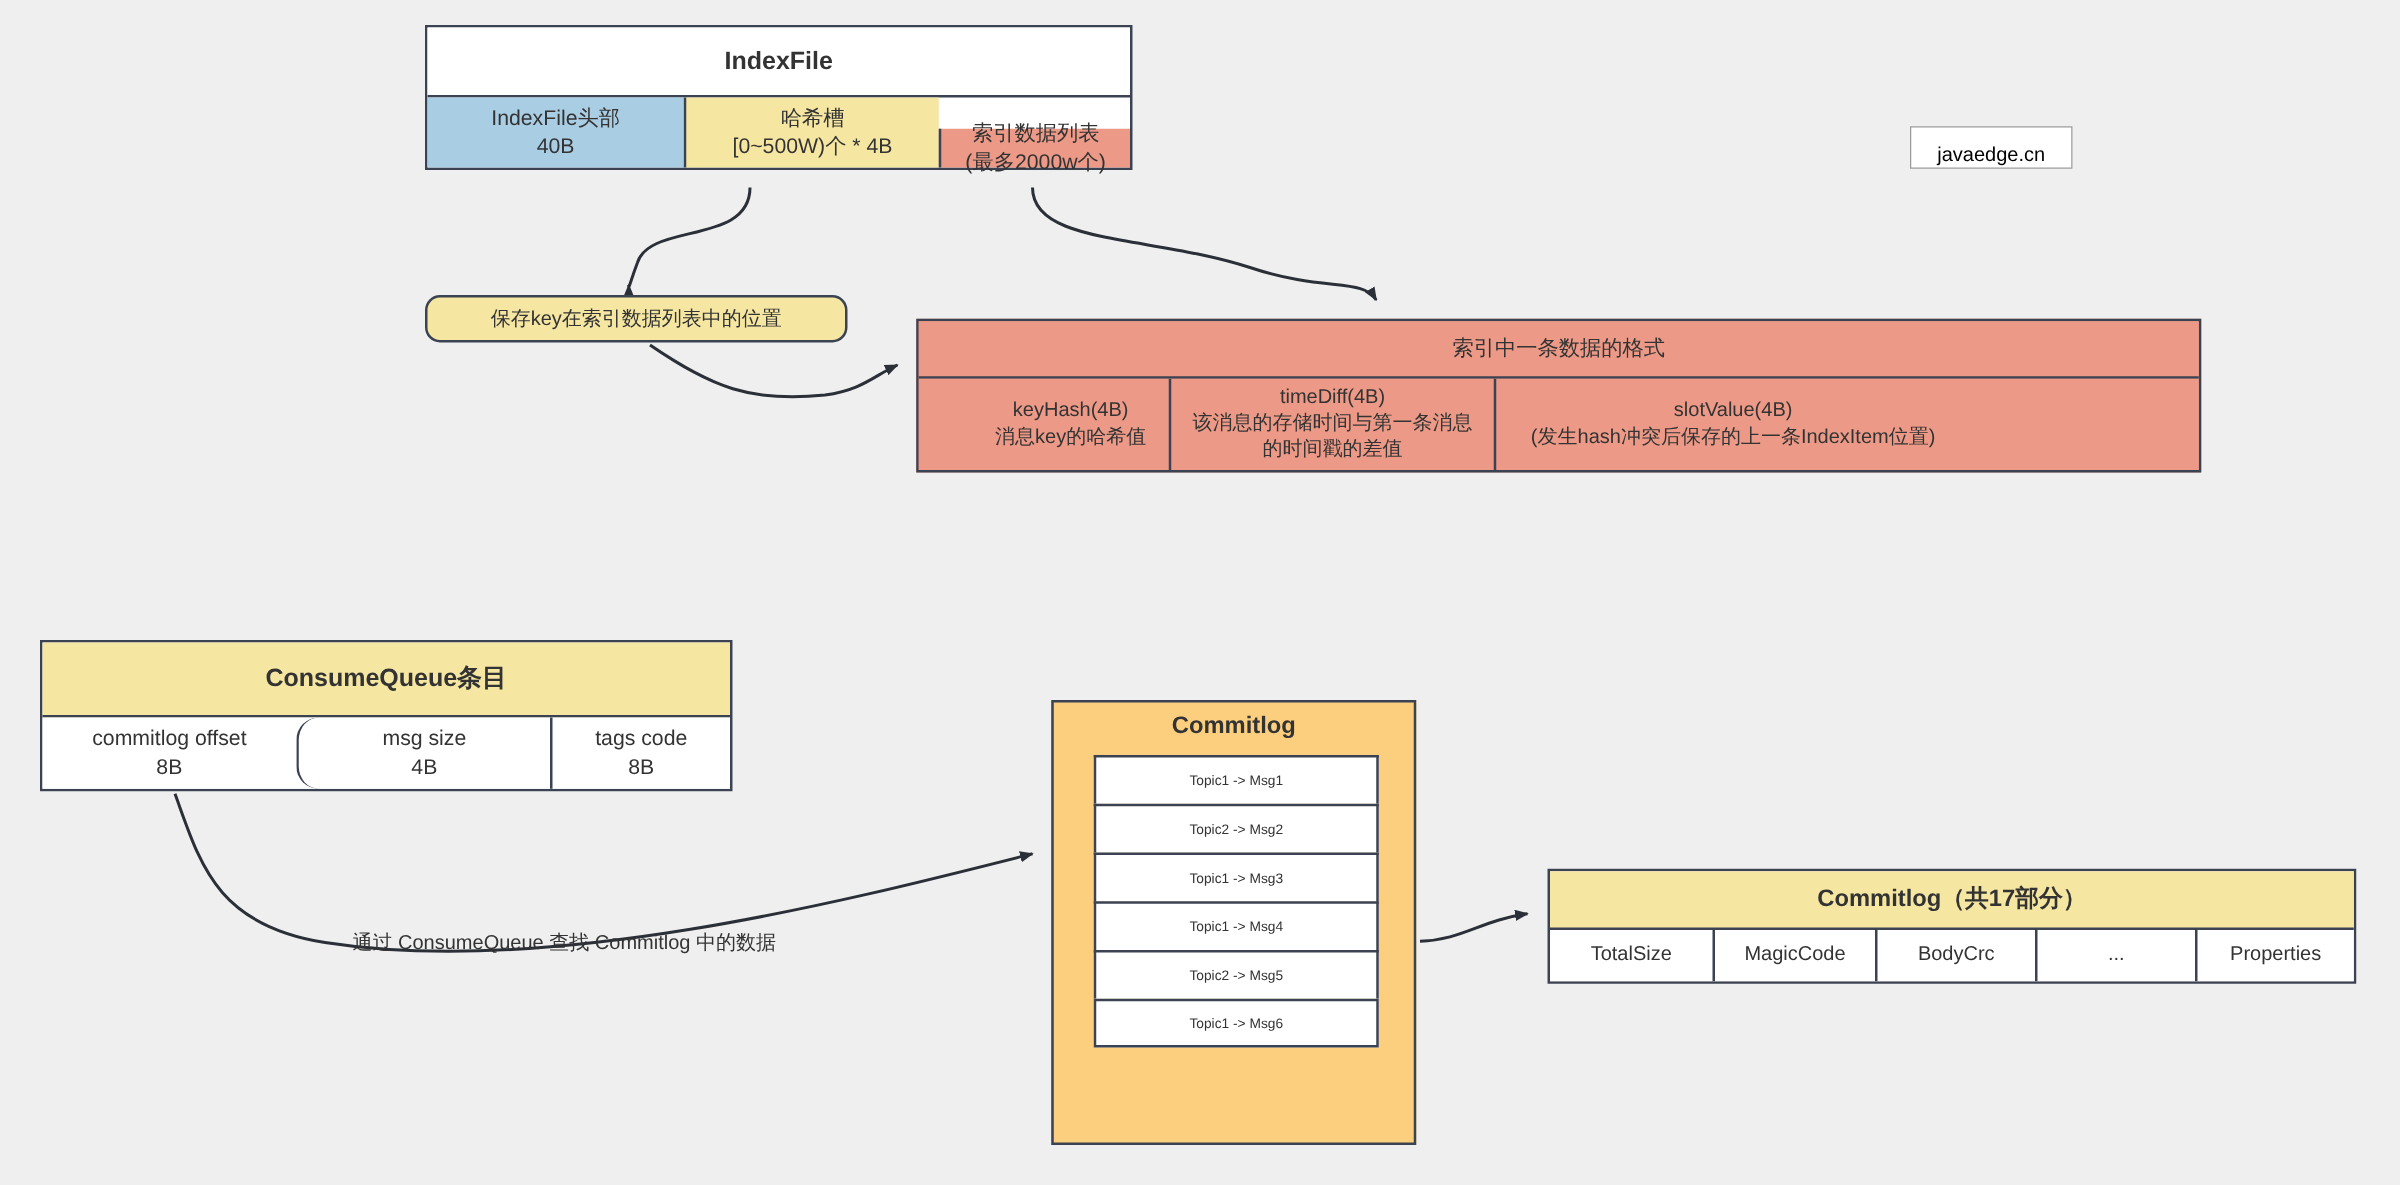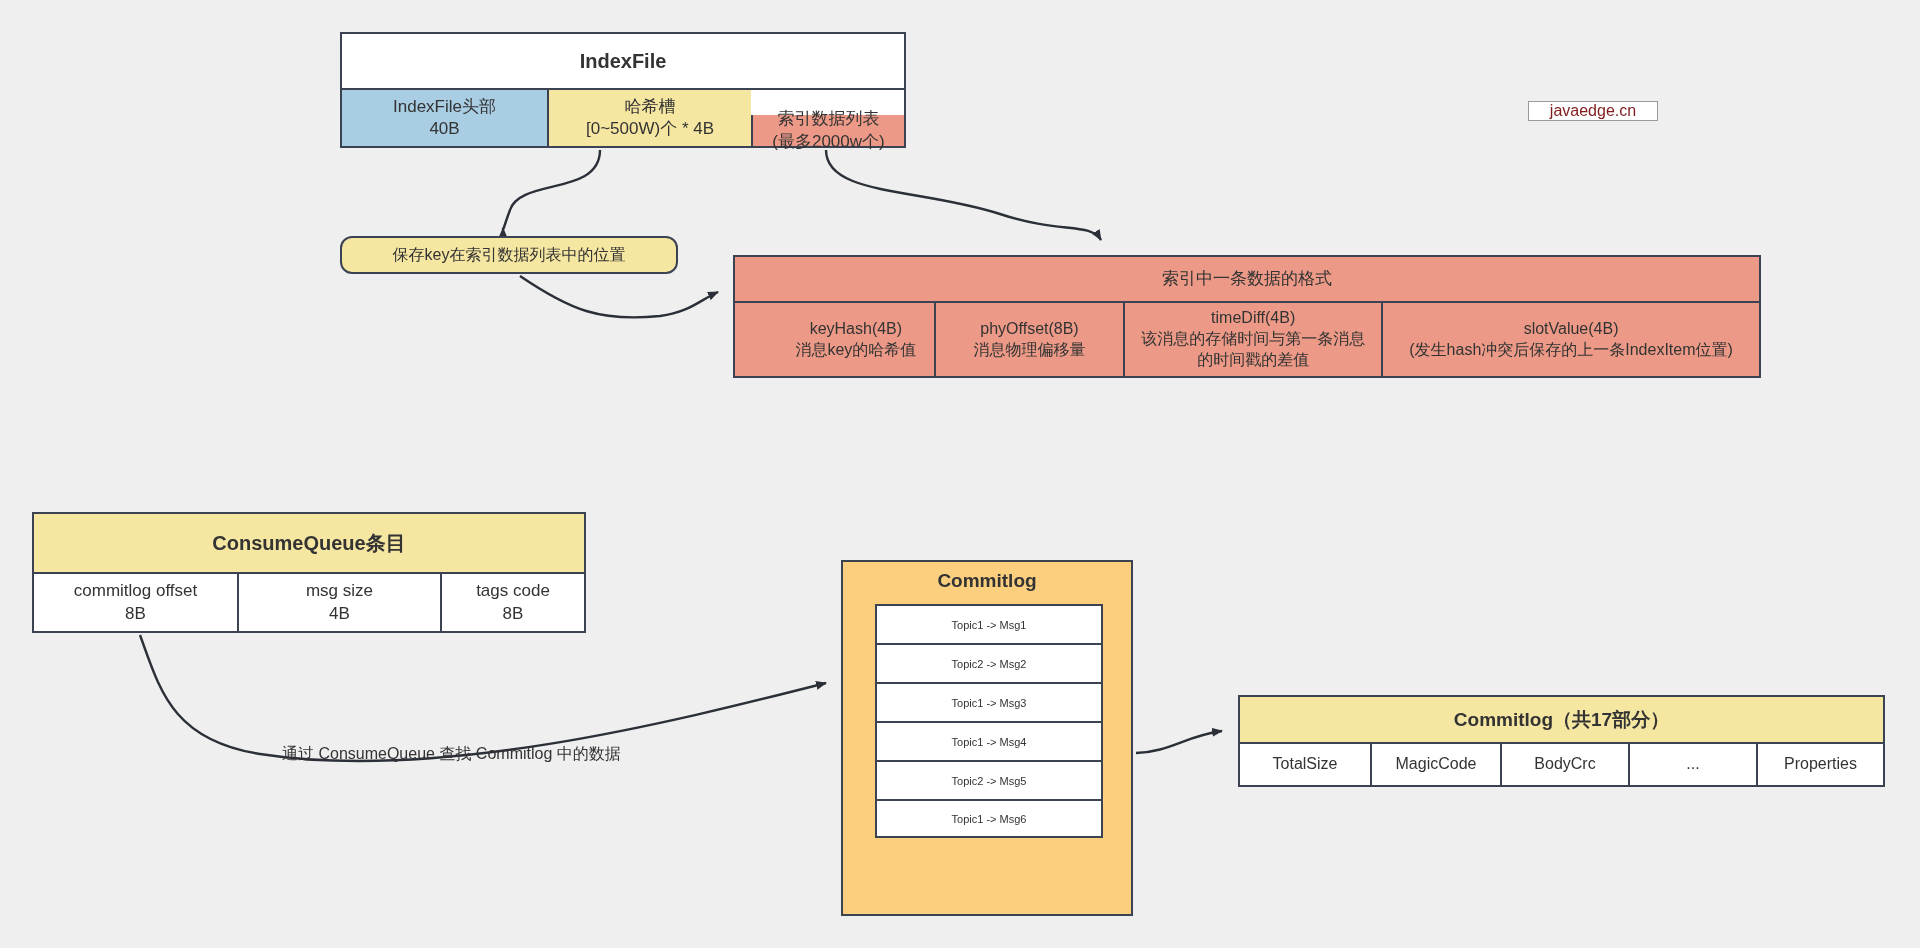--- a/index.html
+++ b/index.html
@@ -60,21 +60,21 @@
     text-align: center;
     line-height: 1.3;
     padding: 3px 5px;
     border-left: 2px solid #3b4252;
   }
   .cell:first-child { border-left: none; }
   .cell .l2 { display: block; }
 
   
   #indexfile {
-    left: 340px; top: 32px; width: 566px; height: 116px;
+    left: 340px; top: 20px; width: 566px; height: 116px;
     background: #ffffff;
   }
   #indexfile .hdr {
     height: 56px;
     font-size: 20px;
     background: #ffffff;
     border-bottom: 2px solid #3b4252;
   }
   #indexfile .row { height: 56px; font-size: 17px; }
   #if-c1 { background: #a9cde3; width: 205px; }
@@ -116,21 +116,21 @@
     background: #ffffff;
   }
   #cqbox .hdr {
     height: 60px;
     font-size: 20px;
     background: #f5e6a2;
     border-bottom: 2px solid #3b4252;
   }
   #cqbox .row { height: 57px; font-size: 17px; background: #ffffff; }
   #cq-c1 { width: 203px; }
-  #cq-c2 { width: 203px; }
+  #cq-c2 { width: 203px; border-radius: 18px; }
   #cq-c3 { width: 144px; }
 
   
   #commitlog {
     left: 841px; top: 560px; width: 292px; height: 356px;
     background: #fccf7f;
     display: block;
   }
   #commitlog .cl-title {
     position: absolute;
@@ -169,28 +169,28 @@
   }
   #cl17 .row { height: 45px; font-size: 16px; background: #ffffff; }
   #c17-c1 { width: 130px; }
   #c17-c2 { width: 130px; }
   #c17-c3 { width: 128px; }
   #c17-c4 { width: 128px; }
   #c17-c5 { width: 127px; }
 
   
   #watermark {
-    left: 1528px; top: 101px; width: 130px; height: 20px;
+    left: 1528px; top: 101px; width: 130px; height: 34px;
     background: #ffffff;
     border: 1px solid #9a9a9a;
-    align-items: flex-start;
+    align-items: flex-end;
     justify-content: center;
     flex-direction: row;
     font-size: 16px;
-    color: #7f1d1d;
+    color: #000000;
   }
 
   
   .flabel {
     position: absolute;
     font-size: 16px;
     color: #333;
     z-index: 8;
     white-space: nowrap;
   }
@@ -244,24 +244,20 @@
   <div class="box" id="note-key">
     <span>保存key在索引数据列表中的位置</span>
   </div>
 
   <div class="box" id="idxrec">
     <div class="hdr">索引中一条数据的格式</div>
     <div class="row">
       <div class="cell" id="ir-c1">
         <span>keyHash(4B)</span>
         <span class="l2">消息key的哈希值</span>
-      </div>
-      <div class="cell" id="ir-c2">
-        <span>phyOffset(8B)</span>
-        <span class="l2">消息物理偏移量</span>
       </div>
       <div class="cell" id="ir-c3">
         <span>timeDiff(4B)</span>
         <span class="l2">该消息的存储时间与第一条消息</span>
         <span class="l2">的时间戳的差值</span>
       </div>
       <div class="cell" id="ir-c4">
         <span>slotValue(4B)</span>
         <span class="l2">(发生hash冲突后保存的上一条IndexItem位置)</span>
       </div>

